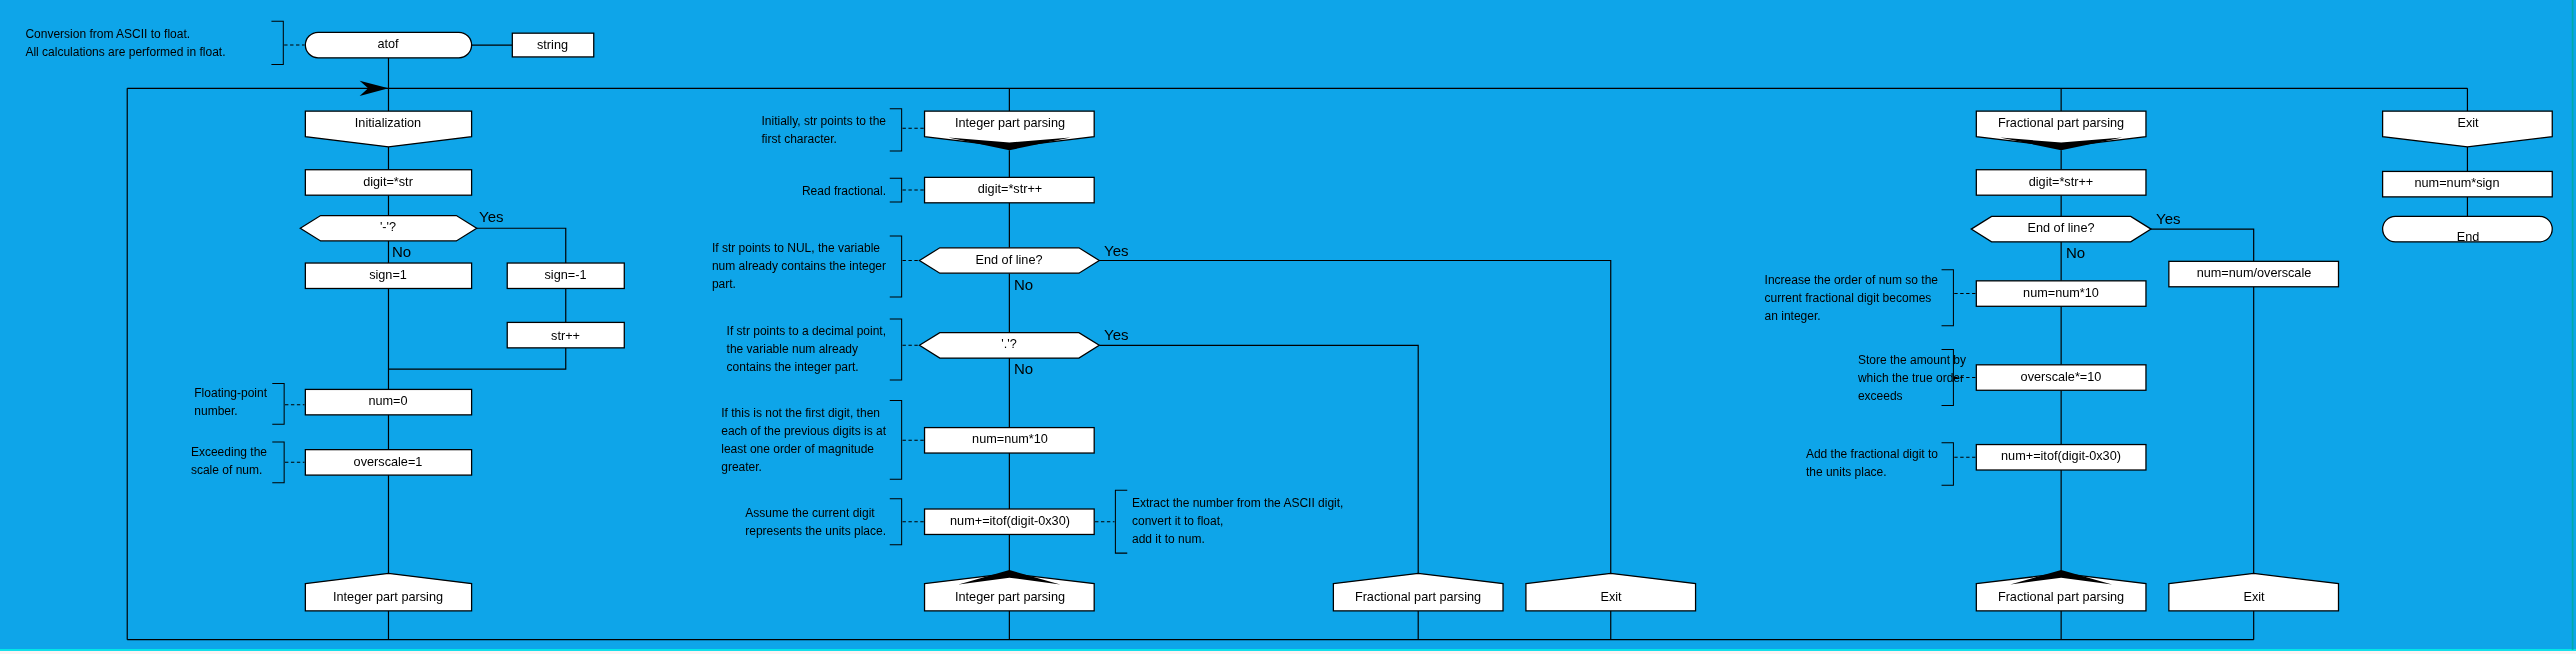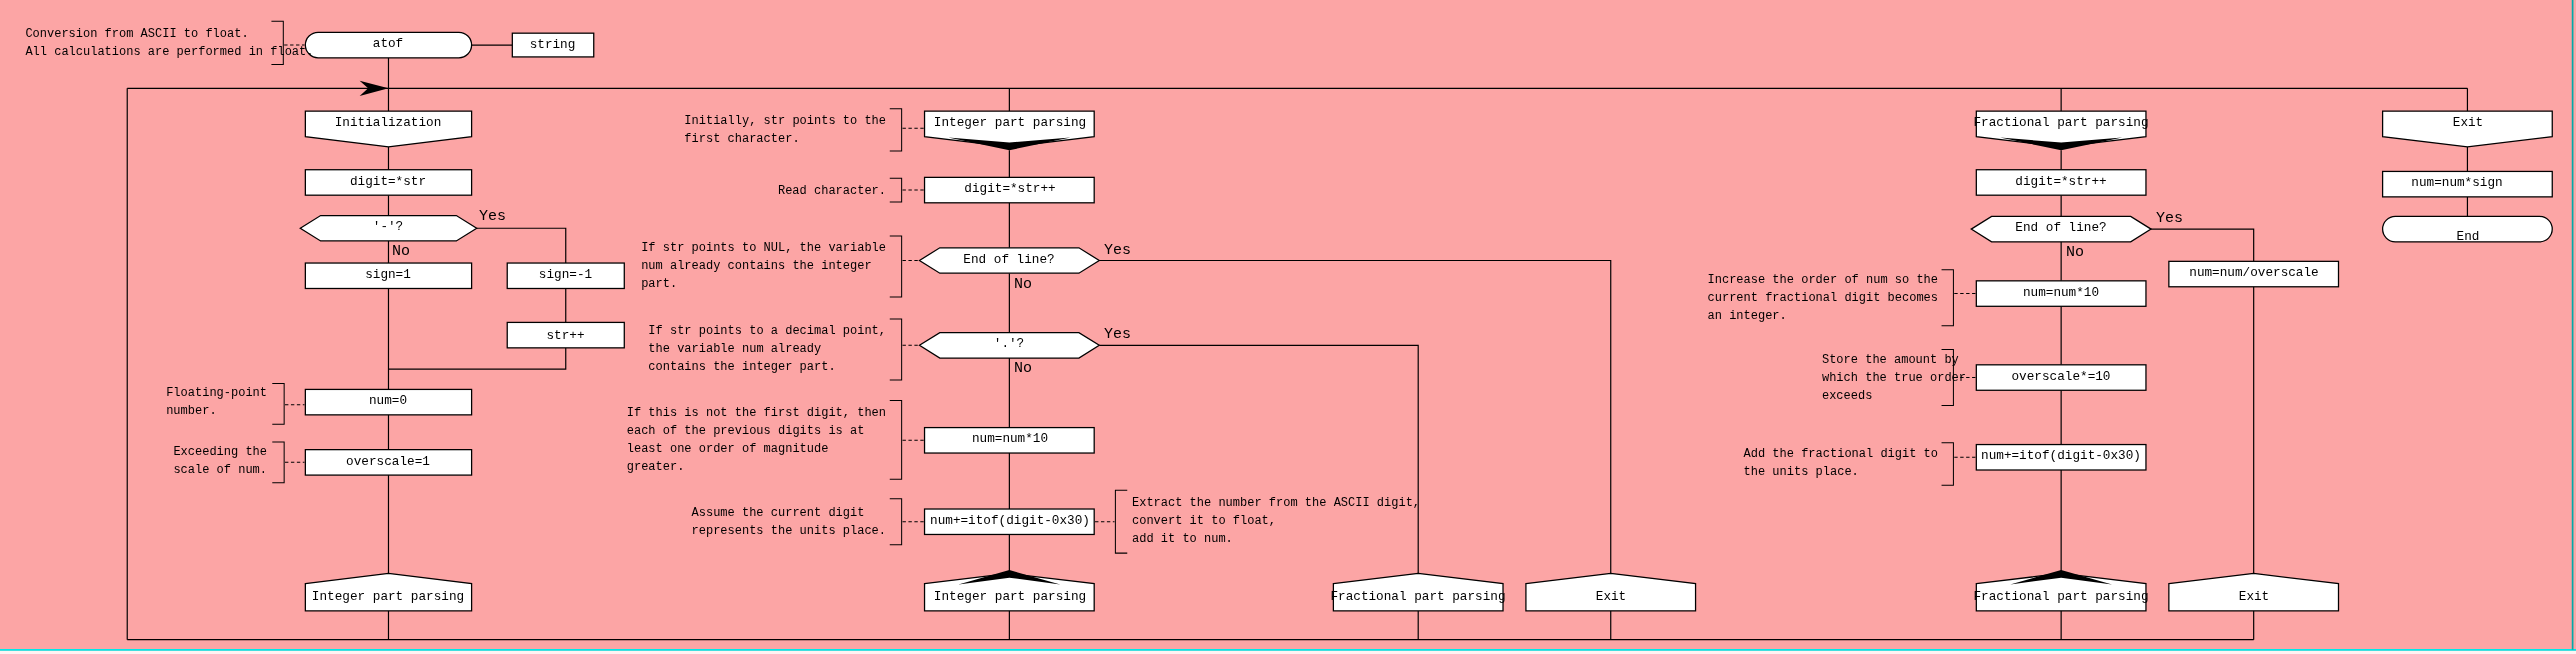--- a/index.html
+++ b/index.html
@@ -1,20 +1,20 @@
 <!DOCTYPE html>
 <html style="font-size:13.6px"><head>
 <meta charset="utf-8">
 <style>
   html,body{margin:0;padding:0;background:#ffffff;}
   .canvas{
     position:relative;
     width:2576px;height:655px;
-    background:#fca5a5;
-    font-family:Liberation Mono, monospace;
+    background:#0ea5e9;
+    font-family:Liberation Sans, sans-serif;
     color:#000;
     overflow:hidden;
   }
   .canvas svg{position:absolute;left:0;top:0;}
   .lbl{
     position:absolute;display:flex;align-items:center;justify-content:center;
     font-size:12.7px;line-height:1;white-space:nowrap;
   }
   .ann{
     position:absolute;font-size:12px;line-height:18px;white-space:pre-line;
@@ -162,21 +162,21 @@
   <div class="tag" style="left:2066px;top:245px">No</div>
 
   <div class="ann" style="left:25.4px;top:25.4px">Conversion from ASCII to float.
 All calculations are performed in float.</div>
   <div class="ann" style="right:2309px;top:384px">Floating-point
 number.</div>
   <div class="ann" style="right:2309px;top:443px">Exceeding the
 scale of num.</div>
   <div class="ann" style="right:1690px;top:112px">Initially, str points to the
 first character.</div>
-  <div class="ann" style="right:1690px;top:182px">Read character.</div>
+  <div class="ann" style="right:1690px;top:182px">Read fractional.</div>
   <div class="ann" style="right:1690px;top:239px">If str points to NUL, the variable
 num already contains the integer
 part.</div>
   <div class="ann" style="right:1690px;top:404px">If this is not the first digit, then
 each of the previous digits is at
 least one order of magnitude
 greater.</div>
   <div class="ann" style="right:1690px;top:322px">If str points to a decimal point,
 the variable num already
 contains the integer part.</div>

